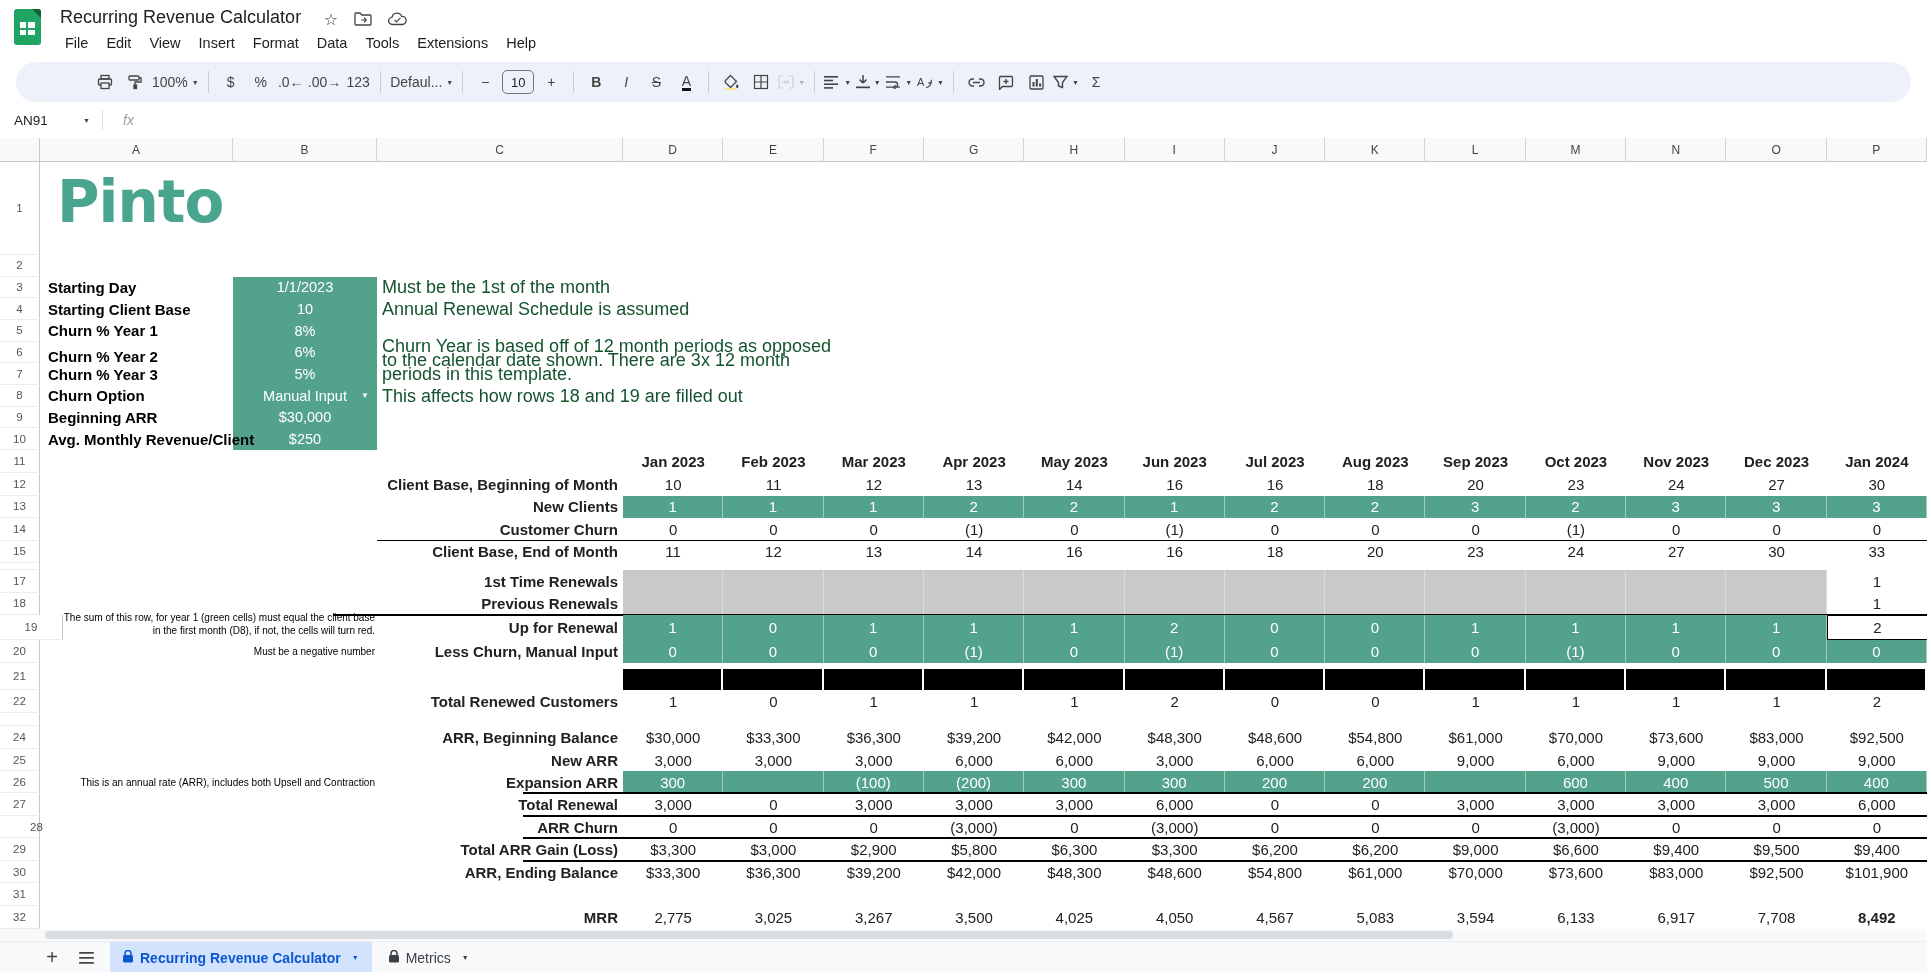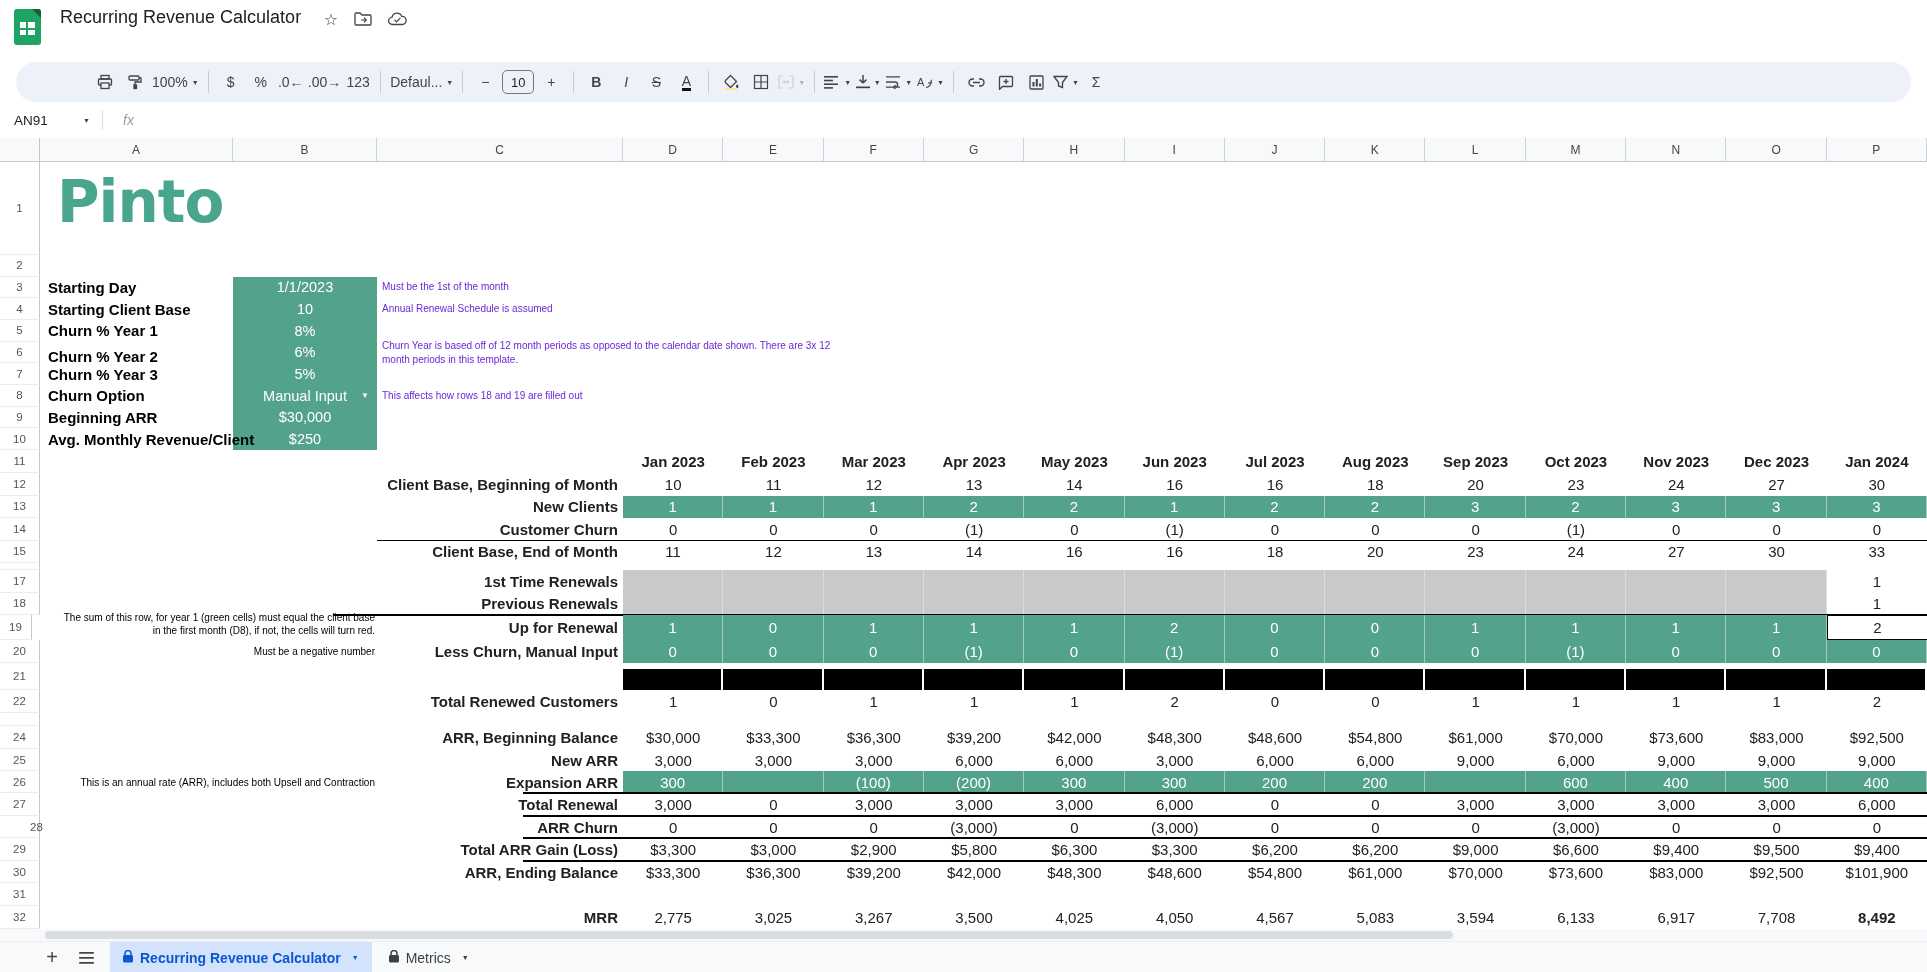--- a/index.html
+++ b/index.html
@@ -43,21 +43,21 @@
   
   .corner{left:0;top:138px;width:40px;height:24px;background:#f8f9fa;border-right:1px solid #c7c7c7;border-bottom:1px solid #c7c7c7;box-sizing:border-box;}
   .colhdr{top:138px;height:24px;background:#f8f9fa;border-right:1px solid #d0d3d6;border-bottom:1px solid #c7c7c7;
           box-sizing:border-box;font-size:12px;color:#444;display:flex;align-items:center;justify-content:center;cursor:pointer;}
   .rowhdr{left:0;width:40px;background:#fff;border-bottom:1px solid #ececec;border-right:1px solid #c7c7c7;box-sizing:border-box;
           font-size:11.5px;color:#555;display:flex;align-items:center;justify-content:center;cursor:pointer;}
   
   .pinto{font-weight:800;font-size:58px;color:#4aa58e;letter-spacing:-1px;font-family:"DejaVu Sans",sans-serif;}
   .in-label{font-weight:700;font-size:15px;color:#000;display:flex;align-items:center;}
   .in-value{color:#fff;font-size:14.5px;display:flex;align-items:center;justify-content:center;}
-  .note{font-size:10px;color:#6d28d9;line-height:14px;}
+  .note{font-size:18px;color:#14532d;line-height:14px;}
   .note-r{font-size:10px;color:#000;line-height:13px;text-align:right;}
   .mon{font-weight:700;font-size:15px;display:flex;align-items:center;justify-content:center;}
   .rowlabel{font-weight:700;font-size:15px;display:flex;align-items:center;justify-content:flex-end;padding-right:5px;box-sizing:border-box;white-space:nowrap;}
   .cell{font-size:15px;display:flex;align-items:center;justify-content:center;box-sizing:border-box;cursor:cell;}
   .cell.teal{color:#fff;border-right:1px solid rgba(255,255,255,.45);}
   .cell.gray{border-right:1px solid rgba(255,255,255,.35);}
   .cell.blackband{border-right:2px solid #fff;}
   .hline{background:#000;height:1.5px;}
   
   #hscroll{left:0;top:929px;width:1927px;height:12px;background:#f8f9fa;}
@@ -84,20 +84,31 @@
         <path d="M1 3 l0 9 a1 1 0 0 0 1 1 l14 0 a1 1 0 0 0 1-1 l0-8 a1 1 0 0 0-1-1 l-8 0 -2-2 -4 0 a1 1 0 0 0-1 1z"></path>
         <path d="M7 8 h5 M10 5.7 L12.3 8 10 10.3" stroke-width="1.2"></path>
       </svg>
   </div>
   <div class="abs title-icon" id="cloud-ic" style="left:386px;top:12px;">
     <svg width="19" height="14" viewBox="0 0 19 14" fill="none" stroke="#444" stroke-width="1.3">
         <path d="M4.5 12.5 a3.7 3.7 0 0 1-.4-7.4 a5 5 0 0 1 9.6-.8 a3.4 3.4 0 0 1 .6 8.2z"></path>
         <path d="M6.5 7.8 l2 2 4-4" stroke-width="1.2"></path>
       </svg>
   </div>
+  <div class="abs" id="menubar">
+      <span class="menu-item">File</span>
+      <span class="menu-item">Edit</span>
+      <span class="menu-item">View</span>
+      <span class="menu-item">Insert</span>
+      <span class="menu-item">Format</span>
+      <span class="menu-item">Data</span>
+      <span class="menu-item">Tools</span>
+      <span class="menu-item">Extensions</span>
+      <span class="menu-item">Help</span>
+    </div>
 </div>
 
 <div class="abs" id="toolbar">
     <span class="tb-btn">
       <span class="tb-label"></span>
     </span>
     <span class="tb-btn">
       <span class="tb-label"></span>
     </span>
     <span class="tb-btn">
@@ -286,21 +297,21 @@
     <div class="rowhdr" style="position: absolute; left: 0px; top: 385px; width: 40px; height: 21.7px;">8</div>
     <div class="rowhdr" style="position: absolute; left: 0px; top: 406.7px; width: 40px; height: 21.6px;">9</div>
     <div class="rowhdr" style="position: absolute; left: 0px; top: 428.3px; width: 40px; height: 21.7px;">10</div>
     <div class="rowhdr" style="position: absolute; left: 0px; top: 450px; width: 40px; height: 23px;">11</div>
     <div class="rowhdr" style="position: absolute; left: 0px; top: 473px; width: 40px; height: 22.5px;">12</div>
     <div class="rowhdr" style="position: absolute; left: 0px; top: 495.5px; width: 40px; height: 22.5px;">13</div>
     <div class="rowhdr" style="position: absolute; left: 0px; top: 518px; width: 40px; height: 22.5px;">14</div>
     <div class="rowhdr" style="position: absolute; left: 0px; top: 540.5px; width: 40px; height: 22.5px;">15</div>
     <div class="rowhdr" style="position: absolute; left: 0px; top: 570px; width: 40px; height: 22.5px;">17</div>
     <div class="rowhdr" style="position: absolute; left: 0px; top: 592.5px; width: 40px; height: 22.5px;">18</div>
-    <div class="rowhdr" style="position: absolute; left: 0px; top: 615px; width: 32px; height: 25px;">19</div>
+    <div class="rowhdr" style="position: absolute; left: 0px; top: 615px; width: 63px; height: 25px;">19</div>
     <div class="rowhdr" style="position: absolute; left: 0px; top: 640px; width: 40px; height: 23px;">20</div>
     <div class="rowhdr" style="position: absolute; left: 0px; top: 663px; width: 40px; height: 27px;">21</div>
     <div class="rowhdr" style="position: absolute; left: 0px; top: 690px; width: 40px; height: 23px;">22</div>
     <div class="rowhdr" style="position: absolute; left: 0px; top: 726px; width: 40px; height: 23px;">24</div>
     <div class="rowhdr" style="position: absolute; left: 0px; top: 749px; width: 40px; height: 22px;">25</div>
     <div class="rowhdr" style="position: absolute; left: 0px; top: 771px; width: 40px; height: 22px;">26</div>
     <div class="rowhdr" style="position: absolute; left: 0px; top: 793px; width: 40px; height: 23px;">27</div>
     <div class="rowhdr" style="position: absolute; left: 0px; top: 816px; width: 40px; height: 22px; padding-left: 34px;">28</div>
     <div class="rowhdr" style="position: absolute; left: 0px; top: 838px; width: 40px; height: 23px;">29</div>
     <div class="rowhdr" style="position: absolute; left: 0px; top: 861px; width: 40px; height: 22px;">30</div>

